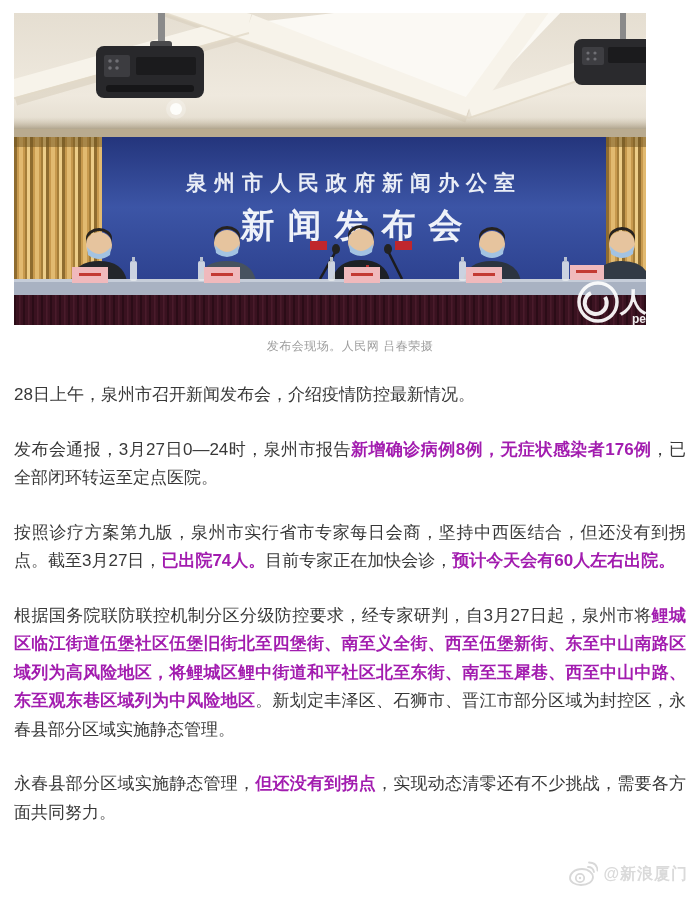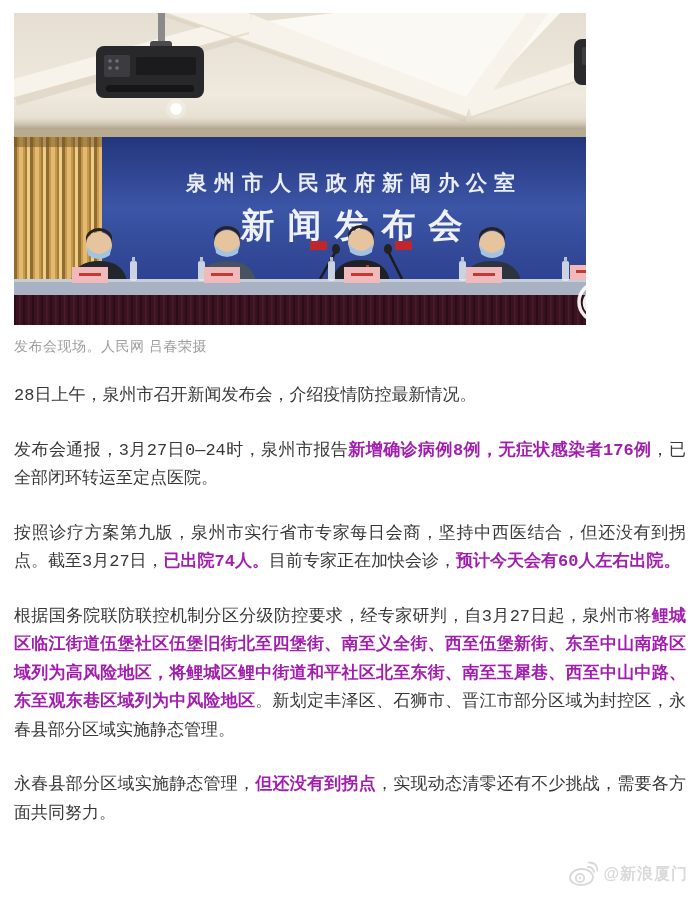--- a/index.html
+++ b/index.html
@@ -1,26 +1,26 @@
 <!DOCTYPE html>
 <html><head>
 <meta charset="utf-8">
 <style>
   * { margin:0; padding:0; box-sizing:border-box; }
   html,body { width:700px; height:903px; background:#ffffff; overflow:hidden;
     font-family:"Liberation Sans","DejaVu Sans",sans-serif; }
   .page { position:relative; width:700px; height:903px; padding:13px 14px 0 14px; }
 
-  .photo-wrap { width:572px; height:312px; overflow:hidden; background:#737373; }
+  .photo-wrap { width:632px; height:312px; overflow:hidden; background:#737373; }
   .photo-wrap svg { display:block; }
 
-  .caption { margin-top:13px; text-align:left; font-size:14px; color:#9e9e9e;
+  .caption { margin-top:13px; text-align:center; font-size:12px; color:#9e9e9e;
     letter-spacing:0.5px; }
 
-  .article { margin-top:10px; font-size:17px; line-height:28.5px; color:#383838;font-family:Liberation Mono, monospace; }
+  .article { margin-top:10px; font-size:17px; line-height:28.5px; color:#383838; }
   .article p { margin-top:26px; text-align:justify; }
   .article .em { color:#a21caf; font-weight:bold; }
 
   .footer-mark { position:absolute; top:861px; right:12px; display:flex;
     align-items:center; gap:5px; }
   .footer-mark .wm-text { font-size:16px; color:#dadada; font-weight:bold;
     letter-spacing:1px; }
 
   .banner-l1 { font-size:21px; font-weight:bold; letter-spacing:7px;
     fill:#e9edf6; font-family:"Liberation Sans","DejaVu Sans",sans-serif; }

